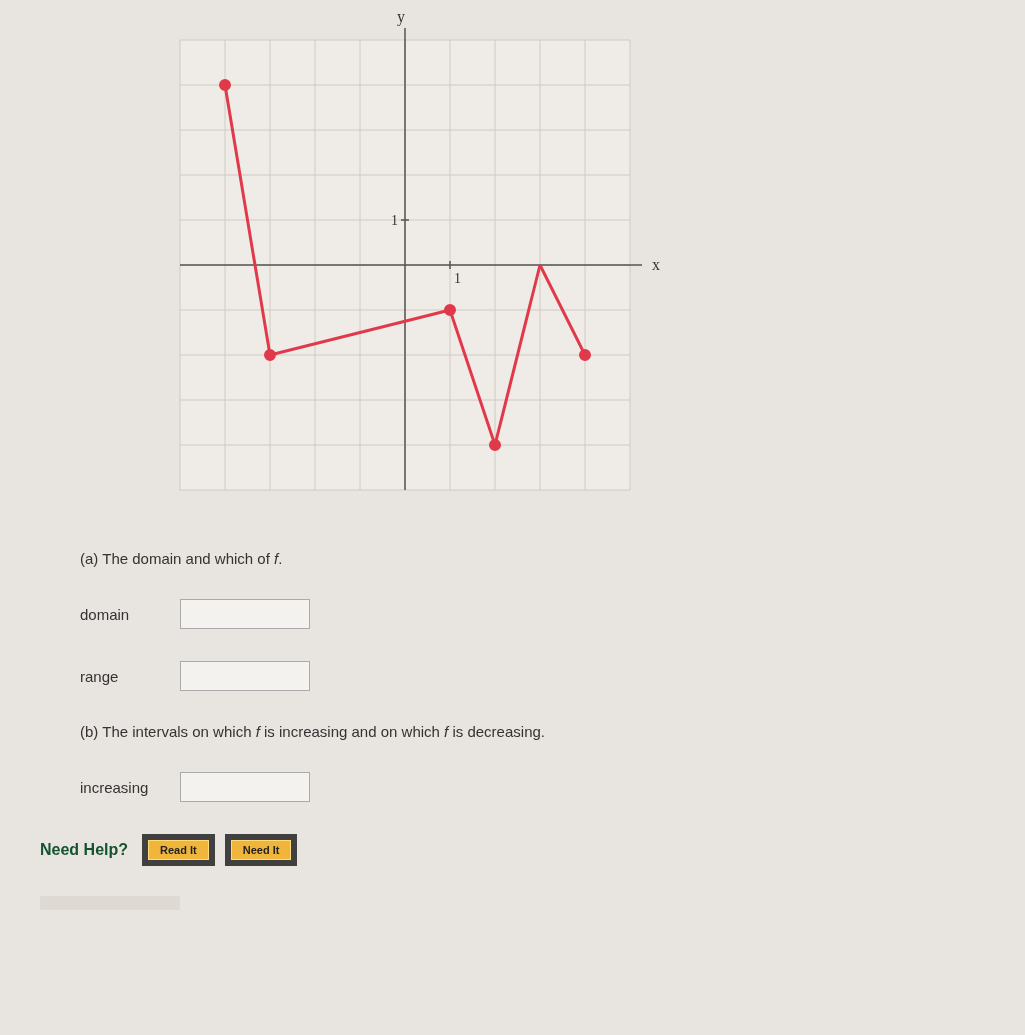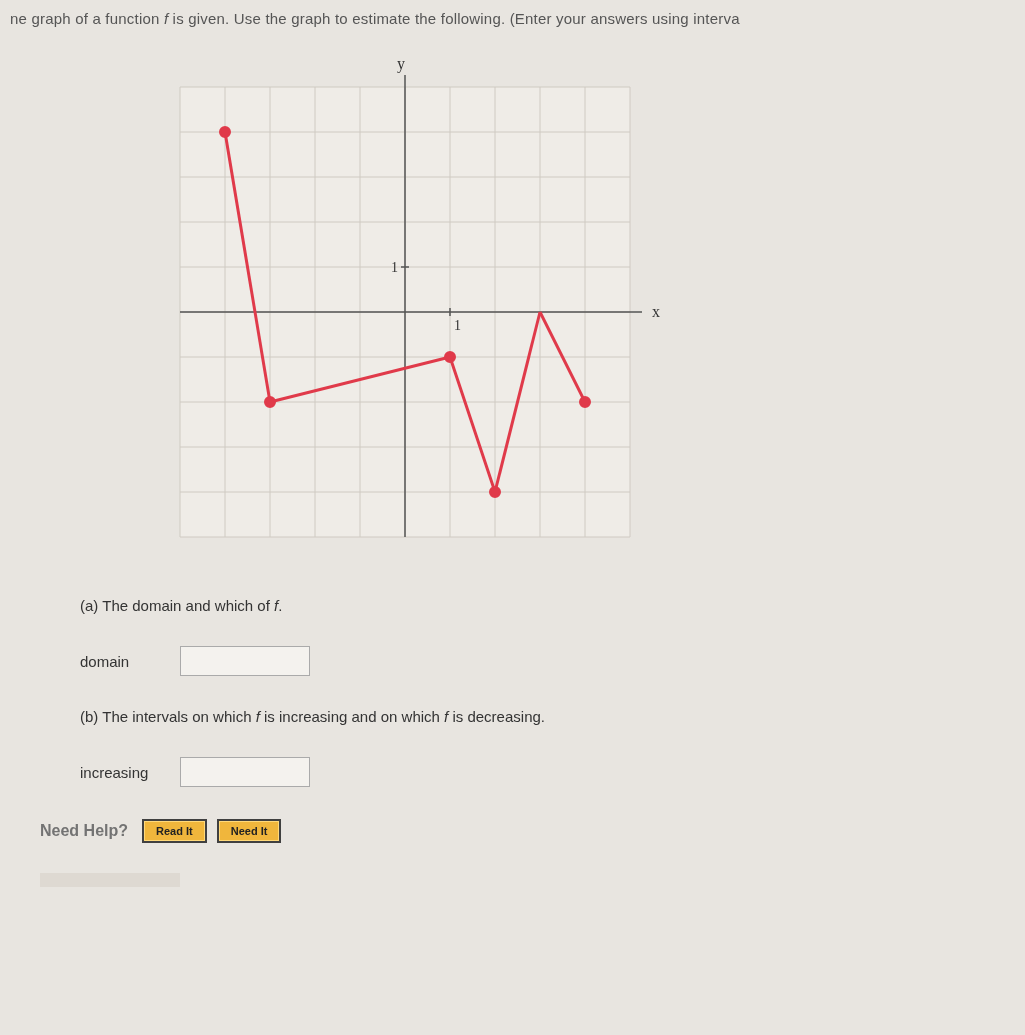--- a/index.html
+++ b/index.html
@@ -55,28 +55,28 @@
     font-size: 14px;
   }
   .need-help-row {
     display: flex;
     align-items: center;
     gap: 10px;
     margin-top: 25px;
     padding-left: 30px;
   }
   .need-help-label {
-    color: #737373;
+    color: #14532d;
     font-weight: bold;
     font-size: 16px;
     margin-right: 4px;
   }
   .help-btn {
     background: #f0b63c;
-    border: 2px solid #404040;
+    border: 6px solid #404040;
     box-shadow: inset 0 0 0 1px #ffd97a;
     color: #222;
     font-size: 11px;
     font-weight: bold;
     padding: 4px 12px;
     cursor: pointer;
     font-family: inherit;
   }
   svg { display: block; }
   .footer-spacer { height: 30px; }
@@ -85,23 +85,20 @@
     height: 14px;
     background: #ded9d2;
     margin-left: 30px;
   }
 </style>
 </head>
 <body>
 
 <div class="page">
 
-  <div class="instruction">
-    <span>ne graph of a function </span><span class="fvar">f</span><span> is given. Use the graph to estimate the following. (Enter your answers using interva</span>
-  </div>
 
   <div class="chart-wrap">
     <svg id="chart-svg" width="530" height="530">
         <rect x="40" y="40" width="450" height="450" fill="#efece7"></rect>
         <line x1="40" y1="490" x2="40" y2="40" stroke="#cfcac2" stroke-width="1"></line>
         <line x1="85" y1="490" x2="85" y2="40" stroke="#cfcac2" stroke-width="1"></line>
         <line x1="130" y1="490" x2="130" y2="40" stroke="#cfcac2" stroke-width="1"></line>
         <line x1="175" y1="490" x2="175" y2="40" stroke="#cfcac2" stroke-width="1"></line>
         <line x1="220" y1="490" x2="220" y2="40" stroke="#cfcac2" stroke-width="1"></line>
         <line x1="265" y1="490" x2="265" y2="40" stroke="#cfcac2" stroke-width="1"></line>
@@ -143,20 +140,24 @@
   </div>
 
   <div class="question-block">
     <div class="q-line">
       <span>(a) The domain and which of </span><span class="fvar">f</span><span>.</span>
     </div>
     <div class="field-row">
       <div class="field-label">domain</div>
       <input class="field-input" type="text" value="" style="">
     </div>
+    <div class="field-row">
+      <div class="field-label">range</div>
+      <input class="field-input" type="text" value="" style="">
+    </div>
 
     <div class="q-line" style="margin-top:28px;">
       <span>(b) The intervals on which </span><span class="fvar">f</span><span> is increasing and on which </span><span class="fvar">f</span><span> is decreasing.</span>
     </div>
     <div class="field-row">
       <div class="field-label">increasing</div>
       <input class="field-input" type="text" value="" style="">
     </div>
   </div>
 

